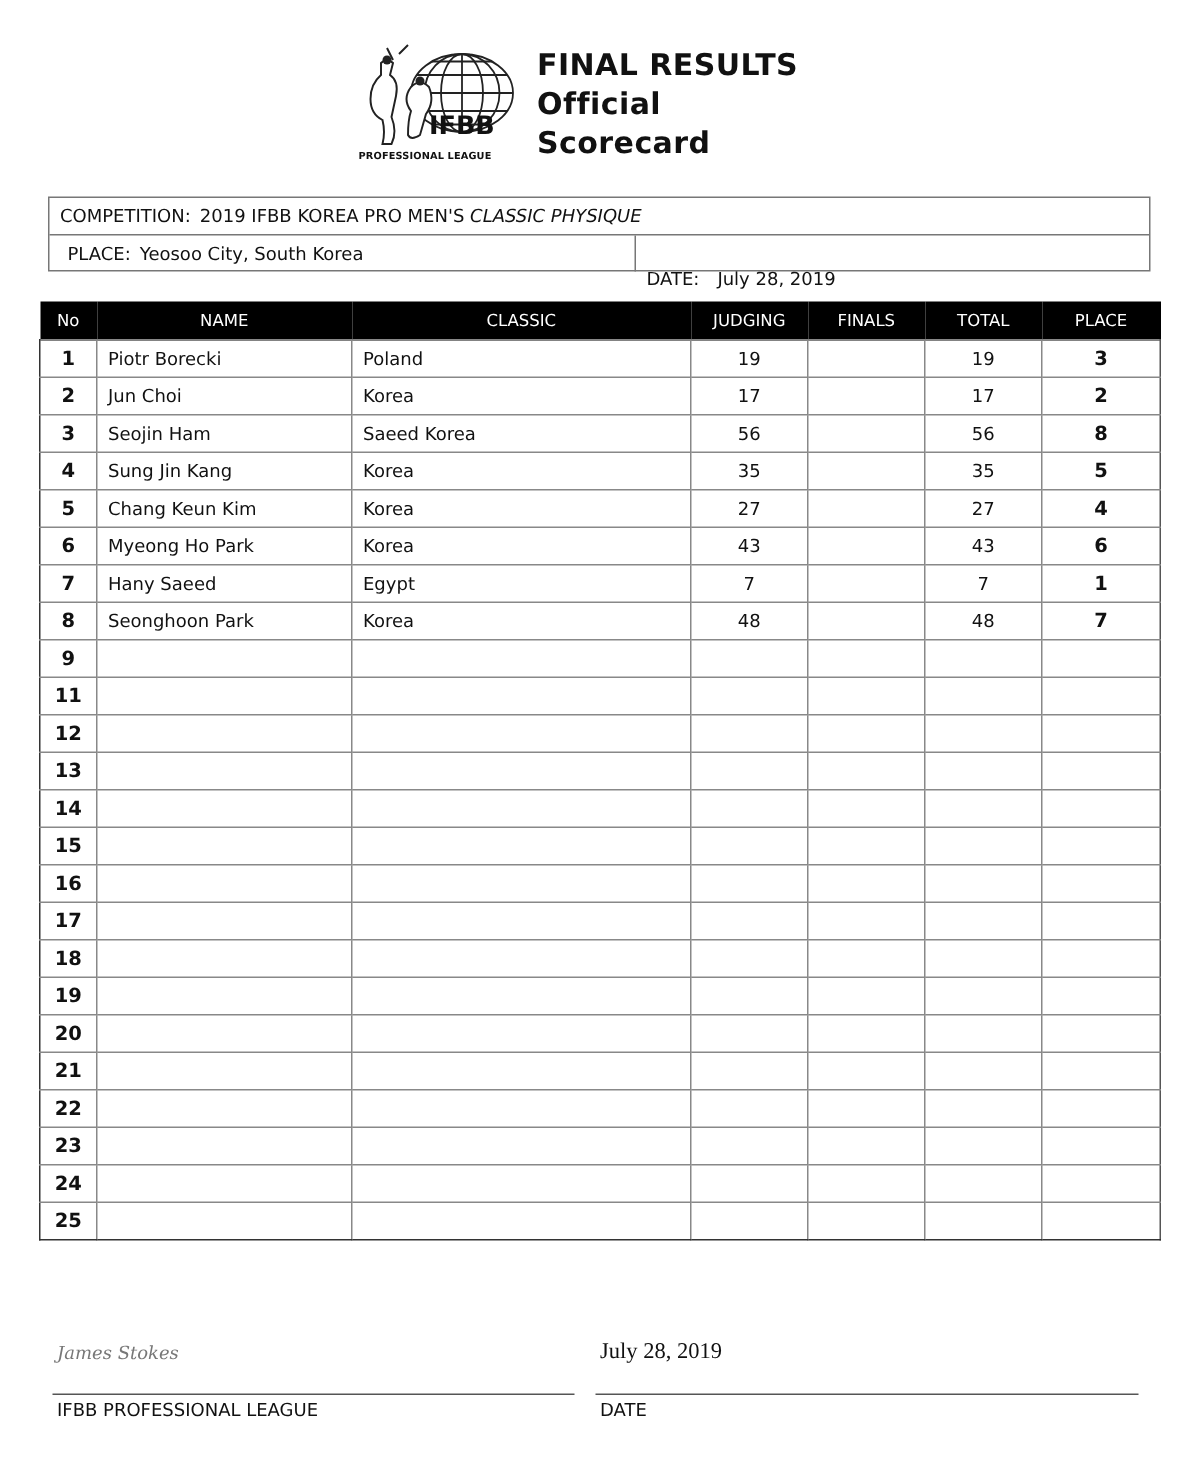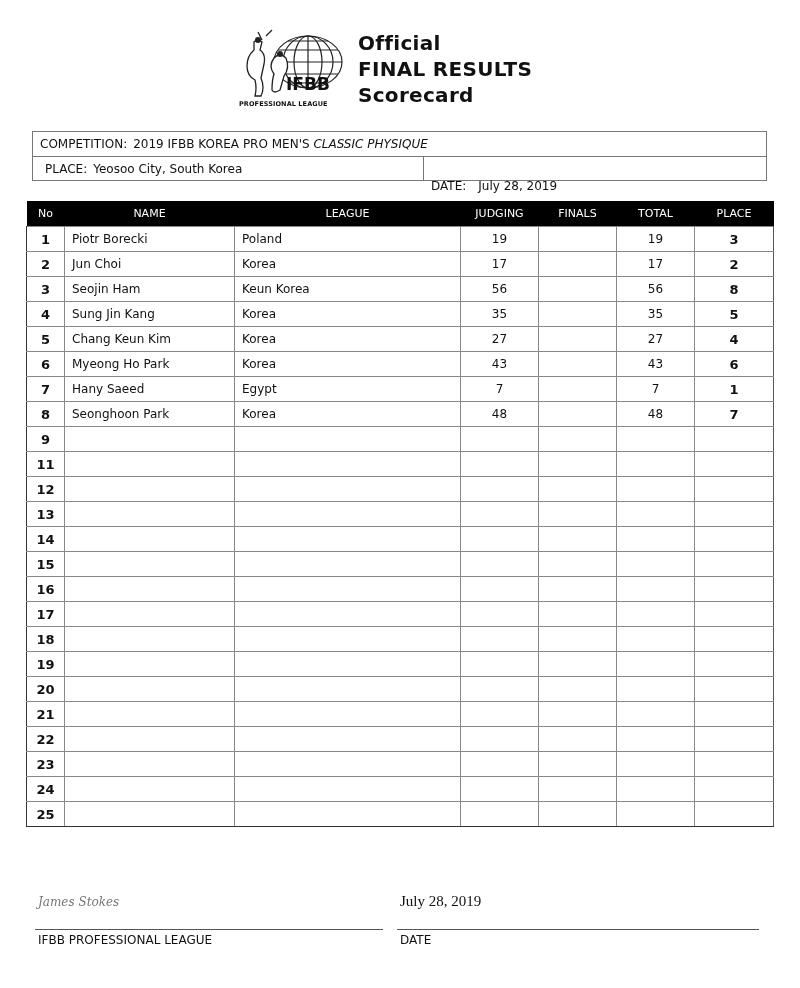--- a/index.html
+++ b/index.html
@@ -60,22 +60,22 @@
         <path d="M30 8 l6 -6 M26 12 l-4 -8"></path>
         <path d="M38 30 q6 -6 12 0 q4 10 -2 18 l-4 14 q-6 4 -8 0 q0 -10 2 -16 q-6 -8 0 -16 z"></path>
       </g>
       <circle cx="22" cy="12" r="3" fill="#222"></circle>
       <circle cx="44" cy="26" r="3" fill="#222"></circle>
     </svg>
     <div class="ifbb">IFBB</div>
     <div class="league">PROFESSIONAL LEAGUE</div>
   </div>
   <div class="titles">
+    <div>FINAL RESULTS</div>
     <div>Official</div>
-    <div>FINAL RESULTS</div>
     <div>Scorecard</div>
   </div>
 </div>
 
 <div class="info">
   <div class="row1">
     <span>COMPETITION:</span><span class="gap"></span><span>2019 IFBB KOREA PRO MEN'S</span>
     <i>CLASSIC PHYSIQUE</i>
   </div>
   <div class="row2">
@@ -95,21 +95,21 @@
       <col style="width:226px">
       <col style="width:78px">
       <col style="width:78px">
       <col style="width:78px">
       <col style="width:79px">
   </colgroup>
   <thead>
     <tr>
       <th>No</th>
       <th>NAME</th>
-      <th>LEAGUE</th>
+      <th>CLASSIC</th>
       <th>JUDGING</th>
       <th>FINALS</th>
       <th>TOTAL</th>
       <th>PLACE</th>
     </tr>
   </thead>
   <tbody id="results-body">
       <tr>
         <td class="no">1</td>
         <td class="name">Piotr Borecki</td>
@@ -124,21 +124,21 @@
         <td class="name">Jun Choi</td>
         <td class="country">Korea</td>
         <td class="num">17</td>
         <td class="num"></td>
         <td class="num">17</td>
         <td class="place">2</td>
       </tr>
       <tr>
         <td class="no">3</td>
         <td class="name">Seojin Ham</td>
-        <td class="country">Keun Korea</td>
+        <td class="country">Saeed Korea</td>
         <td class="num">56</td>
         <td class="num"></td>
         <td class="num">56</td>
         <td class="place">8</td>
       </tr>
       <tr>
         <td class="no">4</td>
         <td class="name">Sung Jin Kang</td>
         <td class="country">Korea</td>
         <td class="num">35</td>

